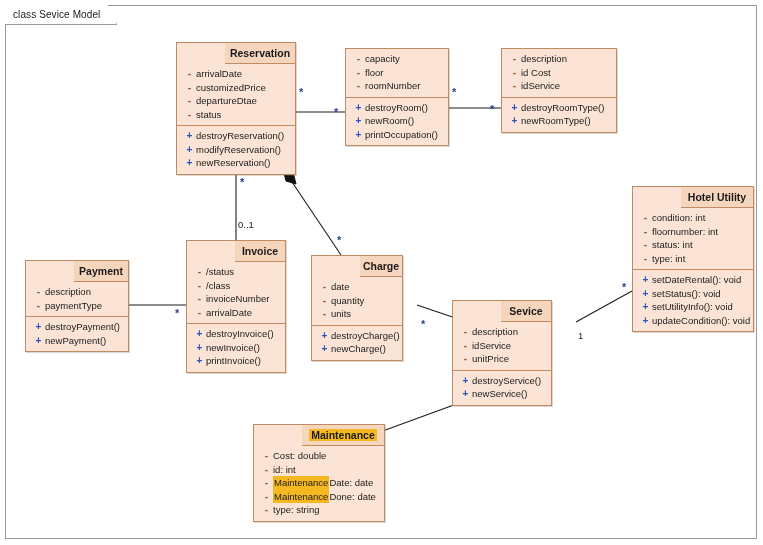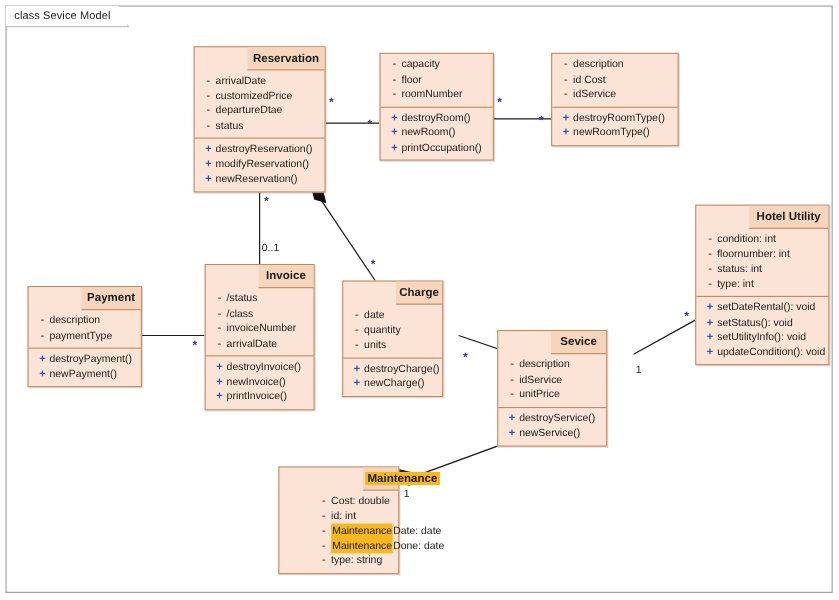--- a/index.html
+++ b/index.html
@@ -117,21 +117,21 @@
 
   
   #cls-reservation { left: 176px; top: 42px;  width: 120px; }
   #cls-room        { left: 345px; top: 48px;  width: 104px; }
   #cls-roomtypes   { left: 501px; top: 48px;  width: 116px; }
   #cls-hotelutil   { left: 632px; top: 186px; width: 122px; }
   #cls-invoice     { left: 186px; top: 240px; width: 100px; }
   #cls-payment     { left: 25px;  top: 260px; width: 104px; }
   #cls-charge      { left: 311px; top: 255px; width: 92px;  }
   #cls-sevice      { left: 452px; top: 300px; width: 100px; }
-  #cls-maintenance { left: 253px; top: 424px; width: 110px; padding-left: 28px; }
+  #cls-maintenance { left: 253px; top: 424px; width: 132px; }
 </style>
 </head>
 <body>
 
 <div id="canvas">
 
   <div id="frame"></div>
   <div id="frame-tab">
     <span id="frame-tab-label">class Sevice Model</span>
   </div>

